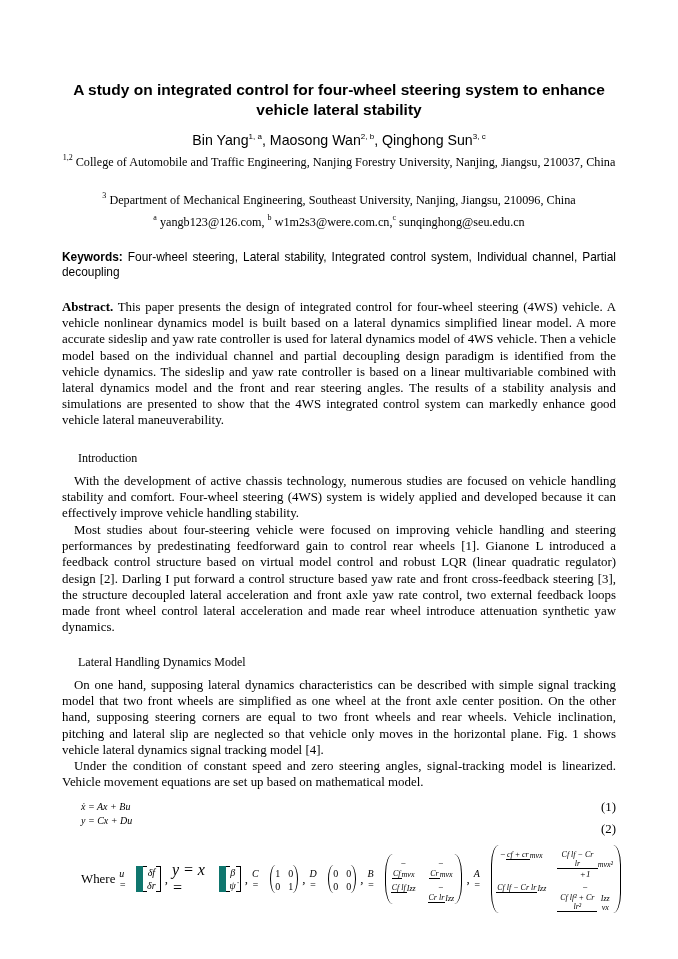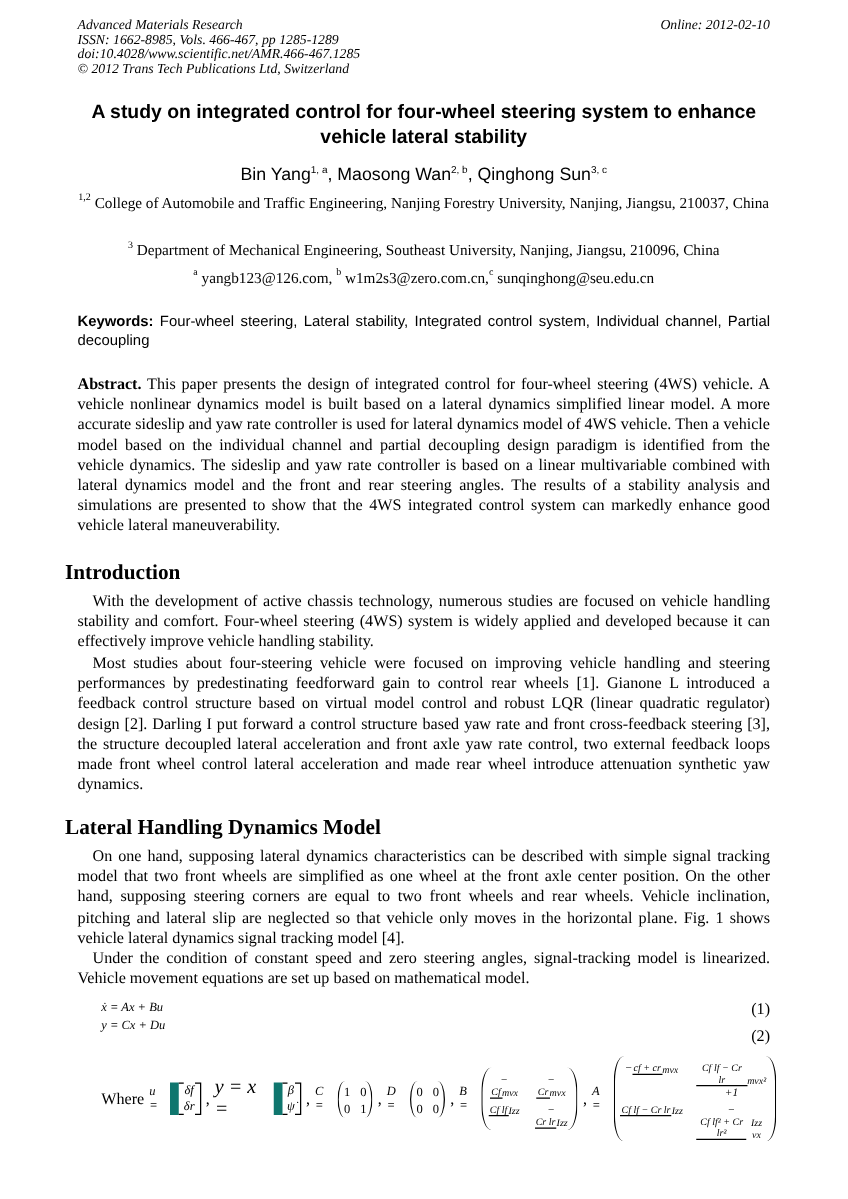--- a/index.html
+++ b/index.html
@@ -12,21 +12,21 @@
   sup { font-size: 8px; vertical-align: 6px; line-height: 0; }
   .aff { position: absolute; left: 62px; width: 554px; text-align: center; font-family: Liberation Serif, serif; font-size: 12.2px; line-height: 16px; }
   .aff1 { top: 154px; }
   .aff2 { top: 192px; }
   .aff3 { top: 214px; }
   .keywords { position: absolute; left: 62px; top: 250px; width: 554px; font-family: "Liberation Sans", sans-serif; font-size: 11.9px; line-height: 15px; text-align: justify; }
   .kwl { font-weight: bold; }
   .para { position: absolute; left: 62px; width: 554px; font-family: "Liberation Serif", serif; font-size: 12.9px; line-height: 16.2px; text-align: justify; }
   .abstract { top: 299px; }
   .abslabel { font-weight: bold; }
-  .h { position: absolute; left: 52px; font-family: "Liberation Serif", serif; font-weight: bold; font-size: 17px; line-height: 16px; }
+  .h { position: absolute; left: 78px; font-family: "Liberation Serif", serif; font-weight: normal; font-size: 12px; line-height: 16px; }
   .h-intro { top: 450px; }
   .intro1 { top: 473px; text-indent: 12px; }
   .intro2 { top: 522px; text-indent: 12px; }
   .h-lat { top: 654px; }
   .lat1 { top: 677px; text-indent: 12px; }
   .lat2 { top: 758px; text-indent: 12px; }
   .eq { position: absolute; left: 81px; font-family: "Liberation Serif", serif; font-style: italic; font-size: 10px; line-height: 12px; }
   .eq1 { top: 801px; }
   .eq2 { top: 815px; }
   .eqnum { position: absolute; right: 62px; font-family: "Liberation Serif", serif; font-size: 12.9px; }
@@ -44,27 +44,20 @@
   .vcol { display: inline-flex; flex-direction: column; align-items: center; gap: 2px; }
   .frac { display: inline-flex; flex-direction: row; align-items: flex-end; font-size: 8px; line-height: 9px; }
   .frac .num { border-bottom: 1px solid #000; padding: 0 1px; }
   .mitem { display: inline-block; vertical-align: middle; margin-right: 3px; }
 </style>
 </head>
 <body>
 
 <div class="page">
 
-  <div class="hdr">
-    <div>Advanced Materials Research</div>
-    <div>ISSN: 1662-8985, Vols. 466-467, pp 1285-1289</div>
-    <div>doi:10.4028/www.scientific.net/AMR.466-467.1285</div>
-    <div>© 2012 Trans Tech Publications Ltd, Switzerland</div>
-    <div class="right">Online: 2012-02-10</div>
-  </div>
 
   <div class="title">A study on integrated control for four-wheel steering system to enhance vehicle lateral stability</div>
 
   <div class="authors">
     <span>Bin Yang</span><sup>1, a</sup>,
     <span>Maosong Wan</span><sup>2, b</sup>,
     <span>Qinghong Sun</span><sup>3, c</sup>
   </div>
 
   <div class="aff aff1">
@@ -72,21 +65,21 @@
     <span>College of Automobile and Traffic Engineering, Nanjing Forestry University, Nanjing, Jiangsu, 210037, China</span>
   </div>
   <div class="aff aff2">
     <sup>3</sup>
     <span>Department of Mechanical Engineering, Southeast University, Nanjing, Jiangsu, 210096, China</span>
   </div>
   <div class="aff aff3">
     <sup>a</sup>
     <span>yangb123@126.com, </span>
     <sup>b</sup>
-    <span>w1m2s3@zero.com.cn,</span><sup>c</sup>
+    <span>w1m2s3@were.com.cn,</span><sup>c</sup>
     <span>sunqinghong@seu.edu.cn</span>
   </div>
 
   <div class="keywords">
     <span class="kwl">Keywords:</span>
     <span>Four-wheel steering, Lateral stability, Integrated control system, Individual channel, Partial decoupling</span>
   </div>
 
   <div class="para abstract">
     <span class="abslabel">Abstract.</span>

